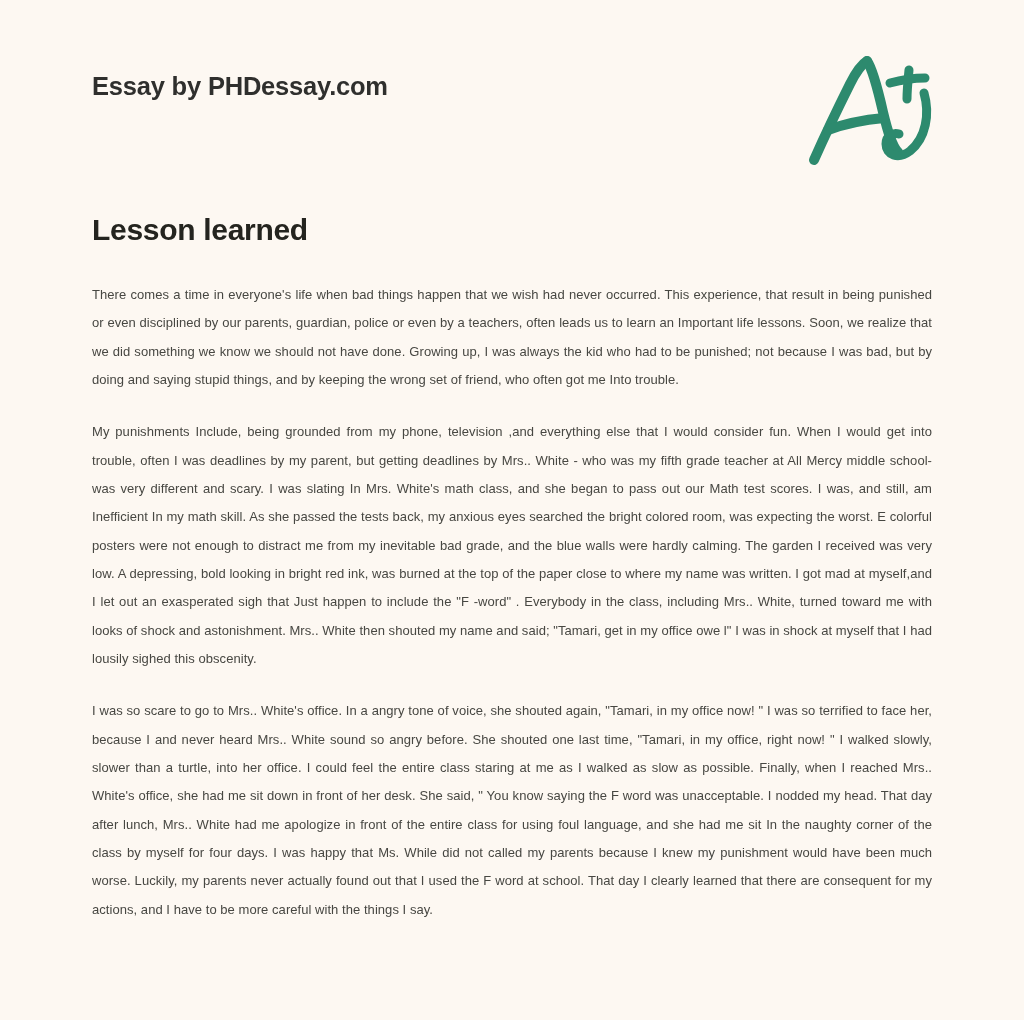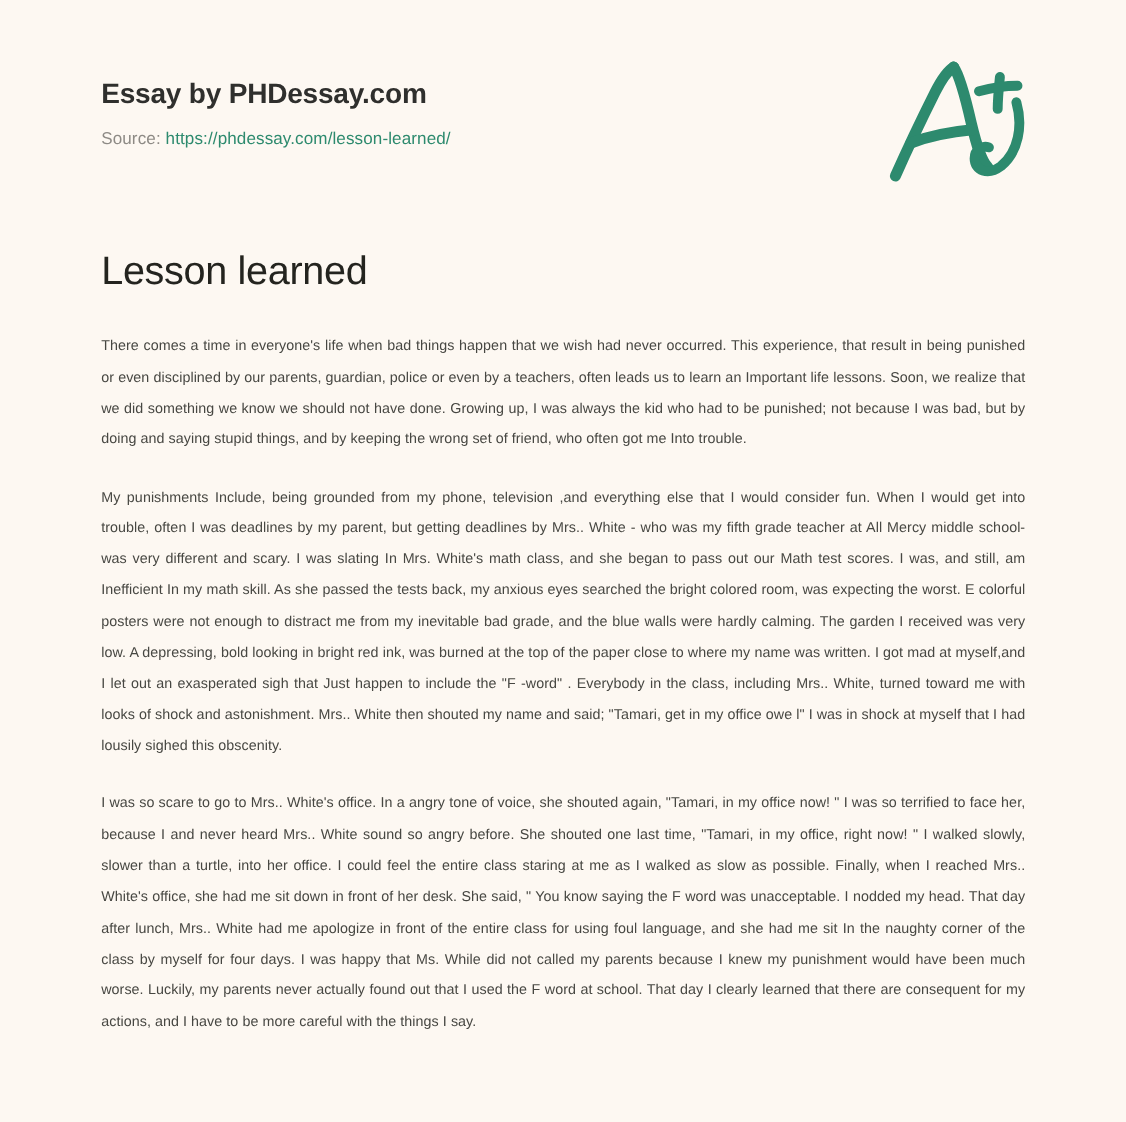--- a/index.html
+++ b/index.html
@@ -61,25 +61,25 @@
     height: 130px;
     pointer-events: none;
   }
   .logo svg { display: block; width: 150px; height: 130px; }
 
   
   .article {
     padding: 0 92px 0 92px;
   }
   .article-title {
-    font-size: 36px;
-    font-weight: normal;
+    font-size: 30px;
+    font-weight: bold;
     color: #24241f;
     letter-spacing: -0.3px;
-    margin: 28px 0 0 0;
+    margin: 16px 0 0 0;
     line-height: 1.2;
   }
   .article-body {
     margin-top: 33px;
   }
   .article-body p {
     margin: 0 0 24px 0;
     font-size: 13px;
     line-height: 2.18;
     text-align: justify;
@@ -92,23 +92,20 @@
 <body>
 
 <div class="page">
 
   <div class="header">
 
     <div class="brand-line">
       <span>Essay by </span><span>PHDessay.com</span>
     </div>
 
-    <div class="source-line">
-      <span>Source: </span><a class="source-link" href="#">https://phdessay.com/lesson-learned/</a>
-    </div>
 
     <div class="logo">
       <svg viewBox="0 0 150 130" xmlns="http://www.w3.org/2000/svg" aria-hidden="true">
         <g fill="none" stroke="#2d8a6e" stroke-linecap="round" stroke-linejoin="round">
 
           <path d="M14 114 C 22 96, 38 62, 50 38 C 56 26, 62 18, 67 15" stroke-width="10"></path>
 
           <path d="M67 15 C 72 22, 78 44, 83 66 C 88 87, 92 100, 98 106" stroke-width="10"></path>
 
           <path d="M28 84 C 44 78, 62 74, 84 72" stroke-width="10"></path>

